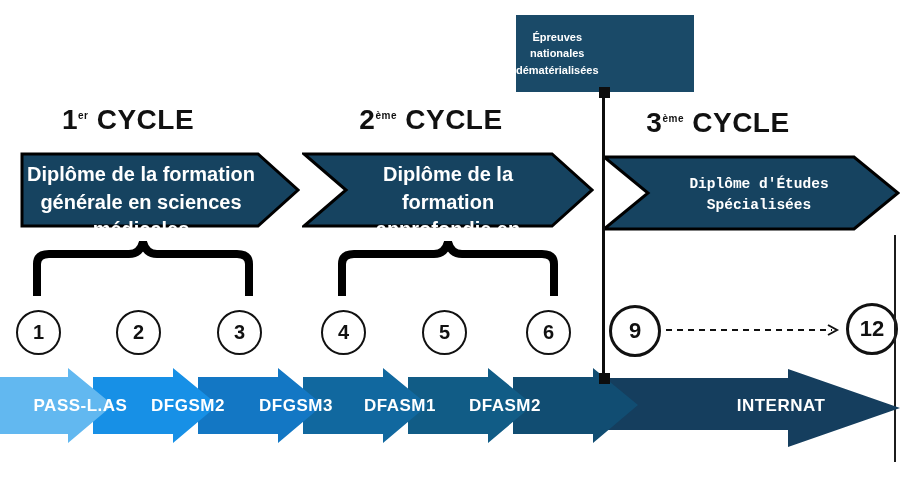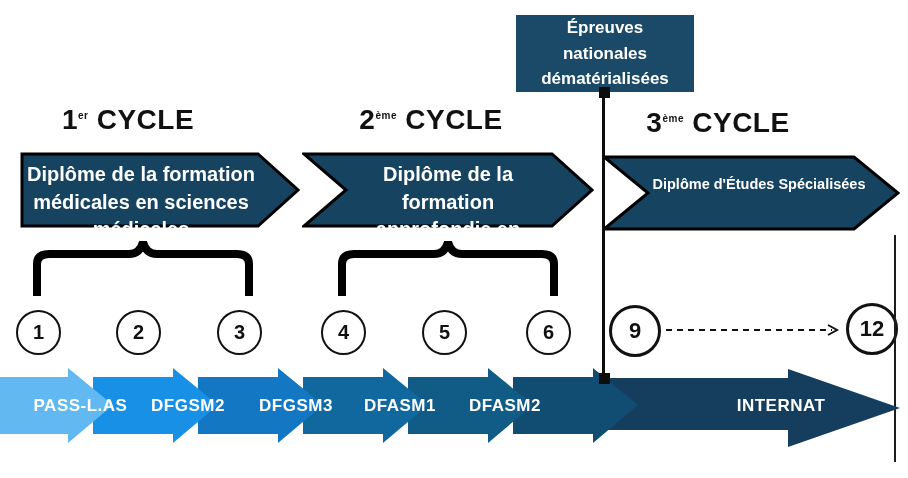--- a/index.html
+++ b/index.html
@@ -14,22 +14,22 @@
     white-space:nowrap;
   }
   .cycle-header sup{font-size:10px;font-weight:bold;vertical-align:super;line-height:0;}
   
   .banner-text{
     color:#fff;font-weight:600;text-align:center;font-size:20px;line-height:1.38;
   }
   .banner-text.small{font-size:14.5px;line-height:1.45;}
   
   .exam-box{
-    display:flex;align-items:center;justify-content:center;text-align:center;
-    color:#fff;font-weight:bold;font-size:17px;line-height:1.5;
+    display:flex;align-items:center;justify-content:flex-start;text-align:center;
+    color:#fff;font-weight:bold;font-size:11px;line-height:1.5;
   }
   
   .vline{background:#0d0d0d;}
   .sq{background:#0d0d0d;width:11px;height:11px;}
   
   .year-circle{
     border-radius:50%;background:#fff;border:2.5px solid #111;
     display:flex;align-items:center;justify-content:center;
     font-weight:bold;color:#111;
   }
@@ -70,41 +70,41 @@
   <div class="abs cycle-header" style="left:618px;top:107px;width:200px;">
     <span>3</span><sup>ème</sup>&nbsp;<span>CYCLE</span>
   </div>
 
   <div class="abs" style="left:20px;top:152px;width:280px;height:76px;">
     <svg width="280" height="76">
       <polygon points="2,2 238,2 278,38 238,74 2,74" stroke="#000" stroke-width="3" fill="#164360"></polygon>
     </svg>
     <div class="abs banner-text" style="left:0;top:9px;width:242px;">
       <div>Diplôme de la formation</div>
-      <div>médicales en sciences</div>
+      <div>générale en sciences</div>
       <div>médicales</div>
     </div>
   </div>
 
   <div class="abs" style="left:302px;top:152px;width:292px;height:76px;">
     <svg width="292" height="76">
       <polygon points="2,2 250,2 290,38 250,74 2,74 44,38" stroke="#000" stroke-width="3" fill="#164360"></polygon>
     </svg>
     <div class="abs banner-text" style="left:40px;top:9px;width:212px;">
       <div>Diplôme de la formation</div>
       <div>approfondie en fonction</div>
       <div>médicales</div>
     </div>
   </div>
 
   <div class="abs" style="left:602px;top:155px;width:298px;height:76px;">
     <svg width="298" height="76">
       <polygon points="2,2 252,2 296,38 252,74 2,74 46,38" stroke="#000" stroke-width="3" fill="#164360"></polygon>
     </svg>
-    <div class="abs banner-text small" style="left:46px;top:19px;width:222px;">
+    <div class="abs banner-text small" style="left:46px;top:19px;width:222px;font-family:Liberation Mono, monospace;">
       <div>Diplôme d'Études Spécialisées</div>
     </div>
   </div>
 
   <svg class="abs" style="left:31px;top:236px;" width="222" height="62">
     <path d="M 6,60 L 6,28 Q 6,18 18,18 L 98,18 Q 109,18 112,6 Q 115,18 126,18 L 206,18 Q 218,18 218,28 L 218,60" fill="none" stroke="#000" stroke-width="8"></path>
   </svg>
   <svg class="abs" style="left:336px;top:236px;" width="222" height="62">
     <path d="M 6,60 L 6,28 Q 6,18 18,18 L 98,18 Q 109,18 112,6 Q 115,18 126,18 L 206,18 Q 218,18 218,28 L 218,60" fill="none" stroke="#000" stroke-width="8"></path>
   </svg>

